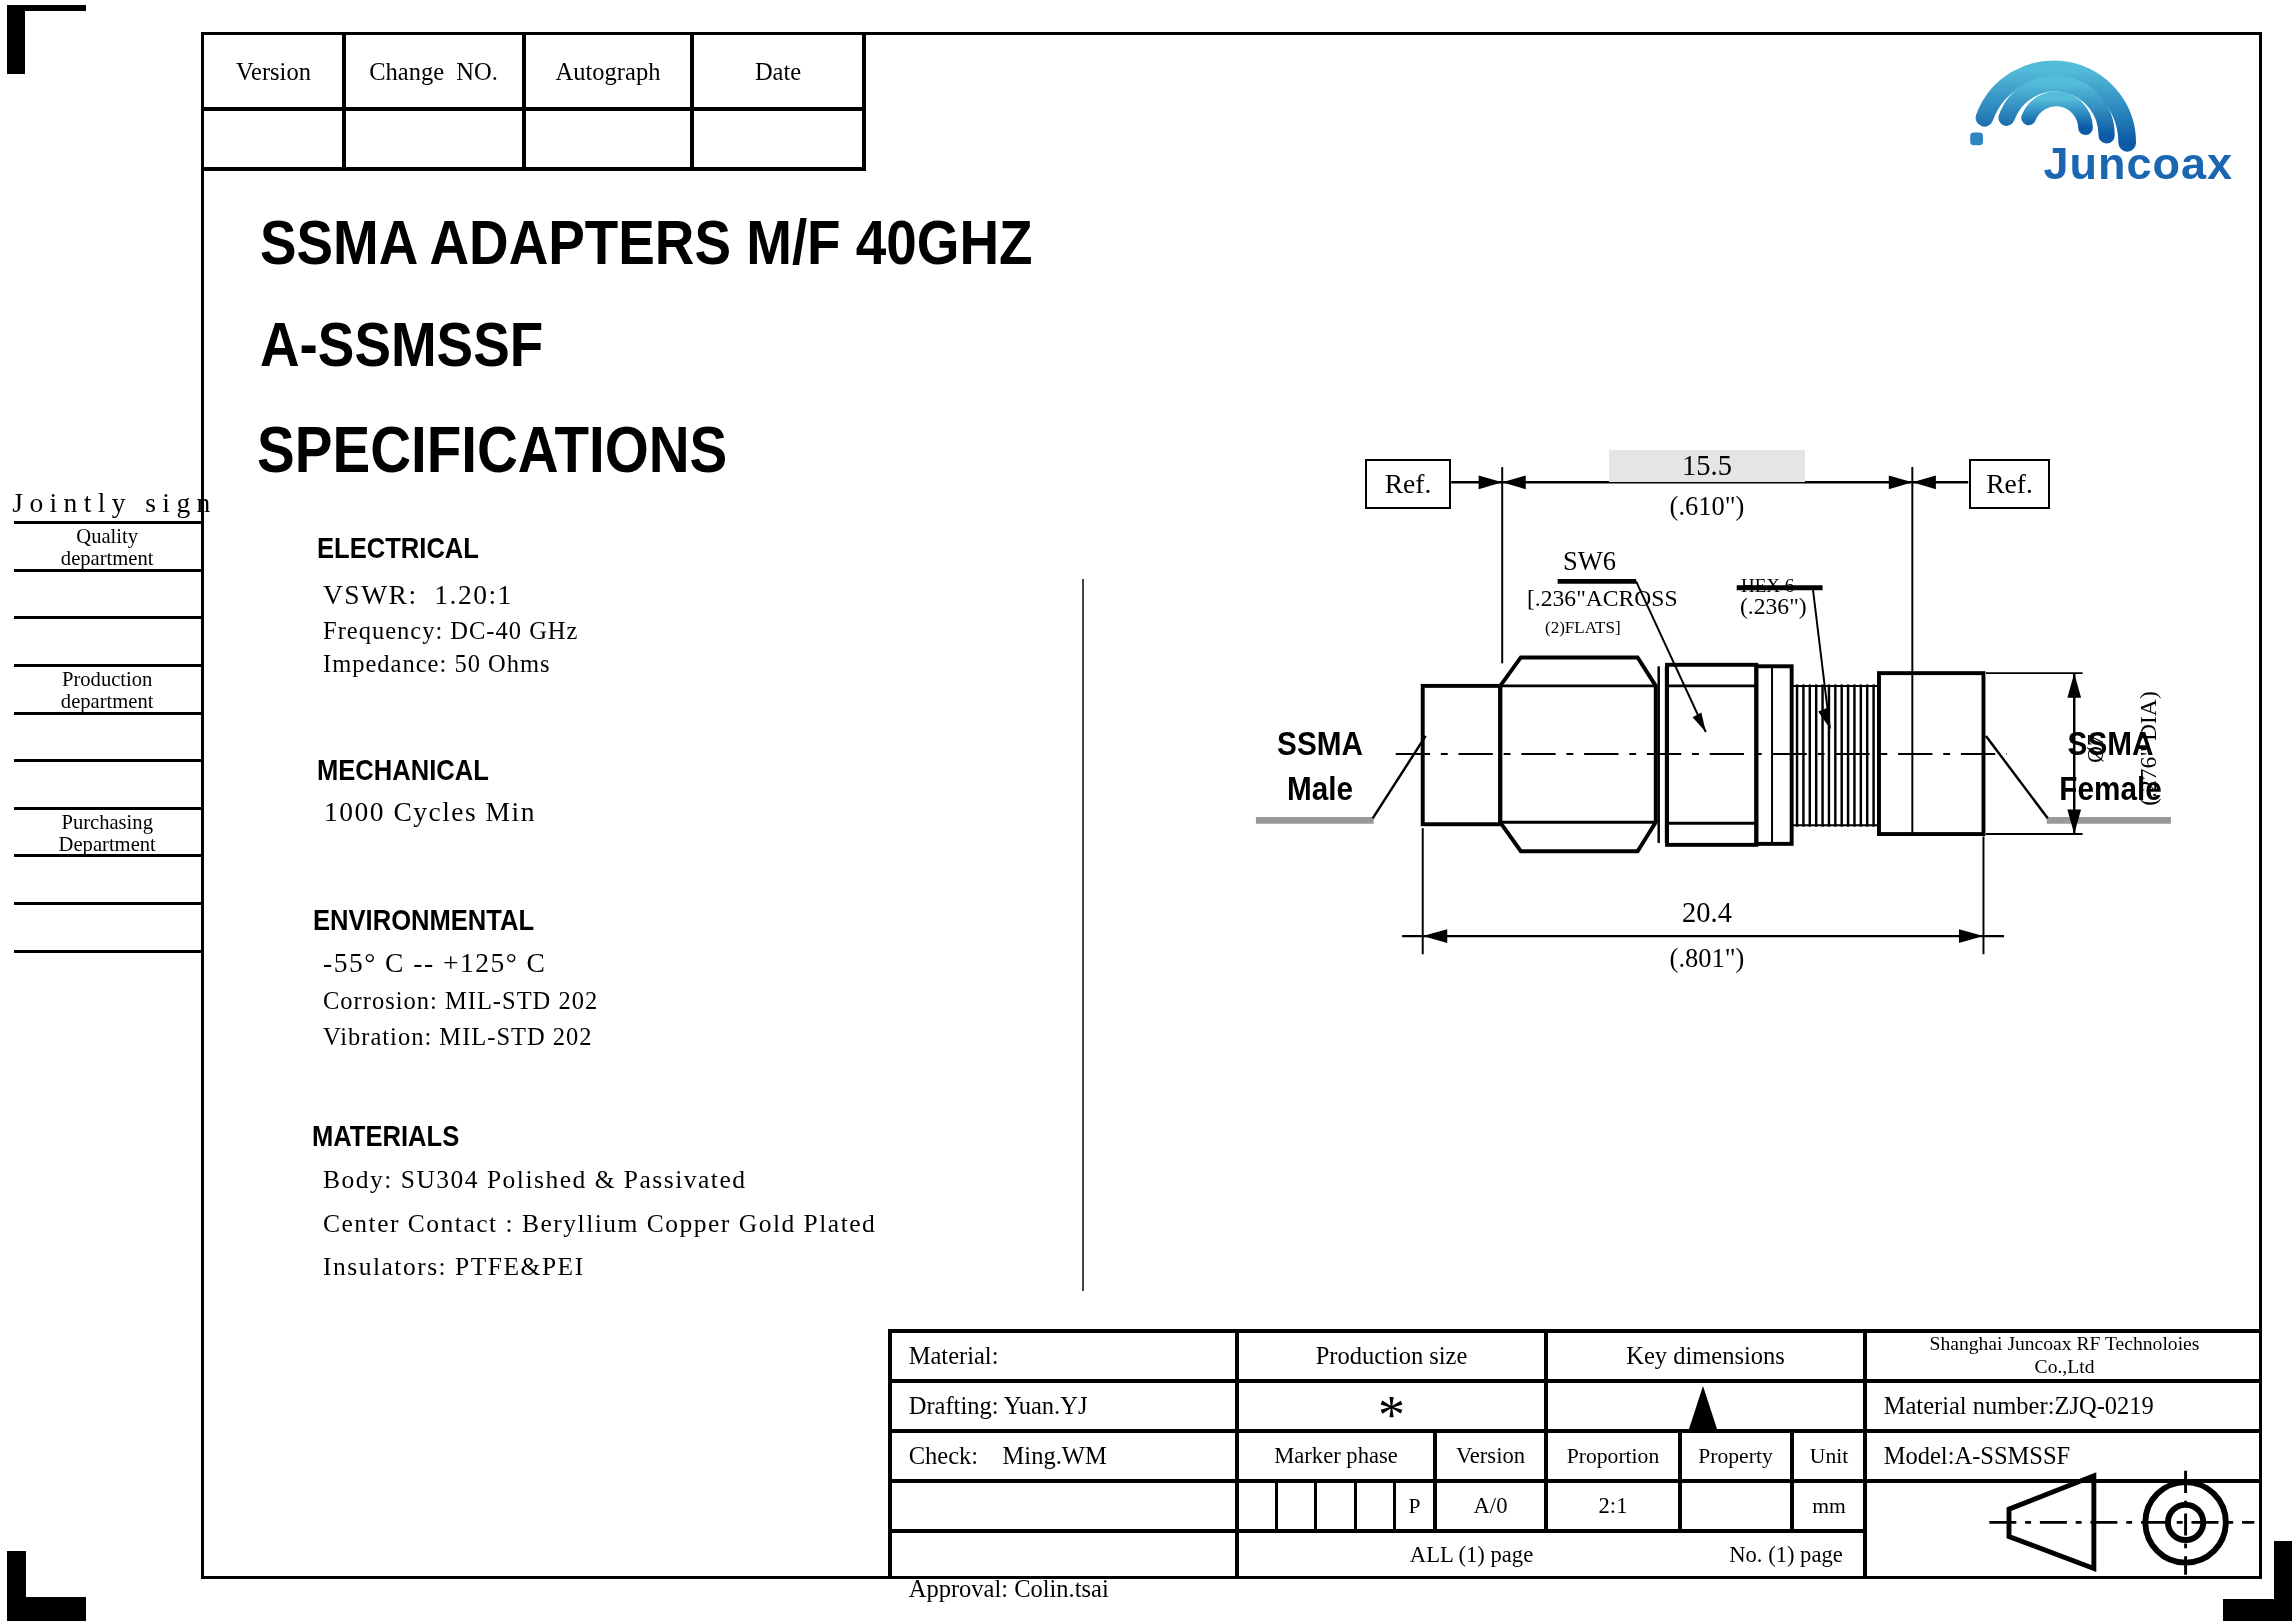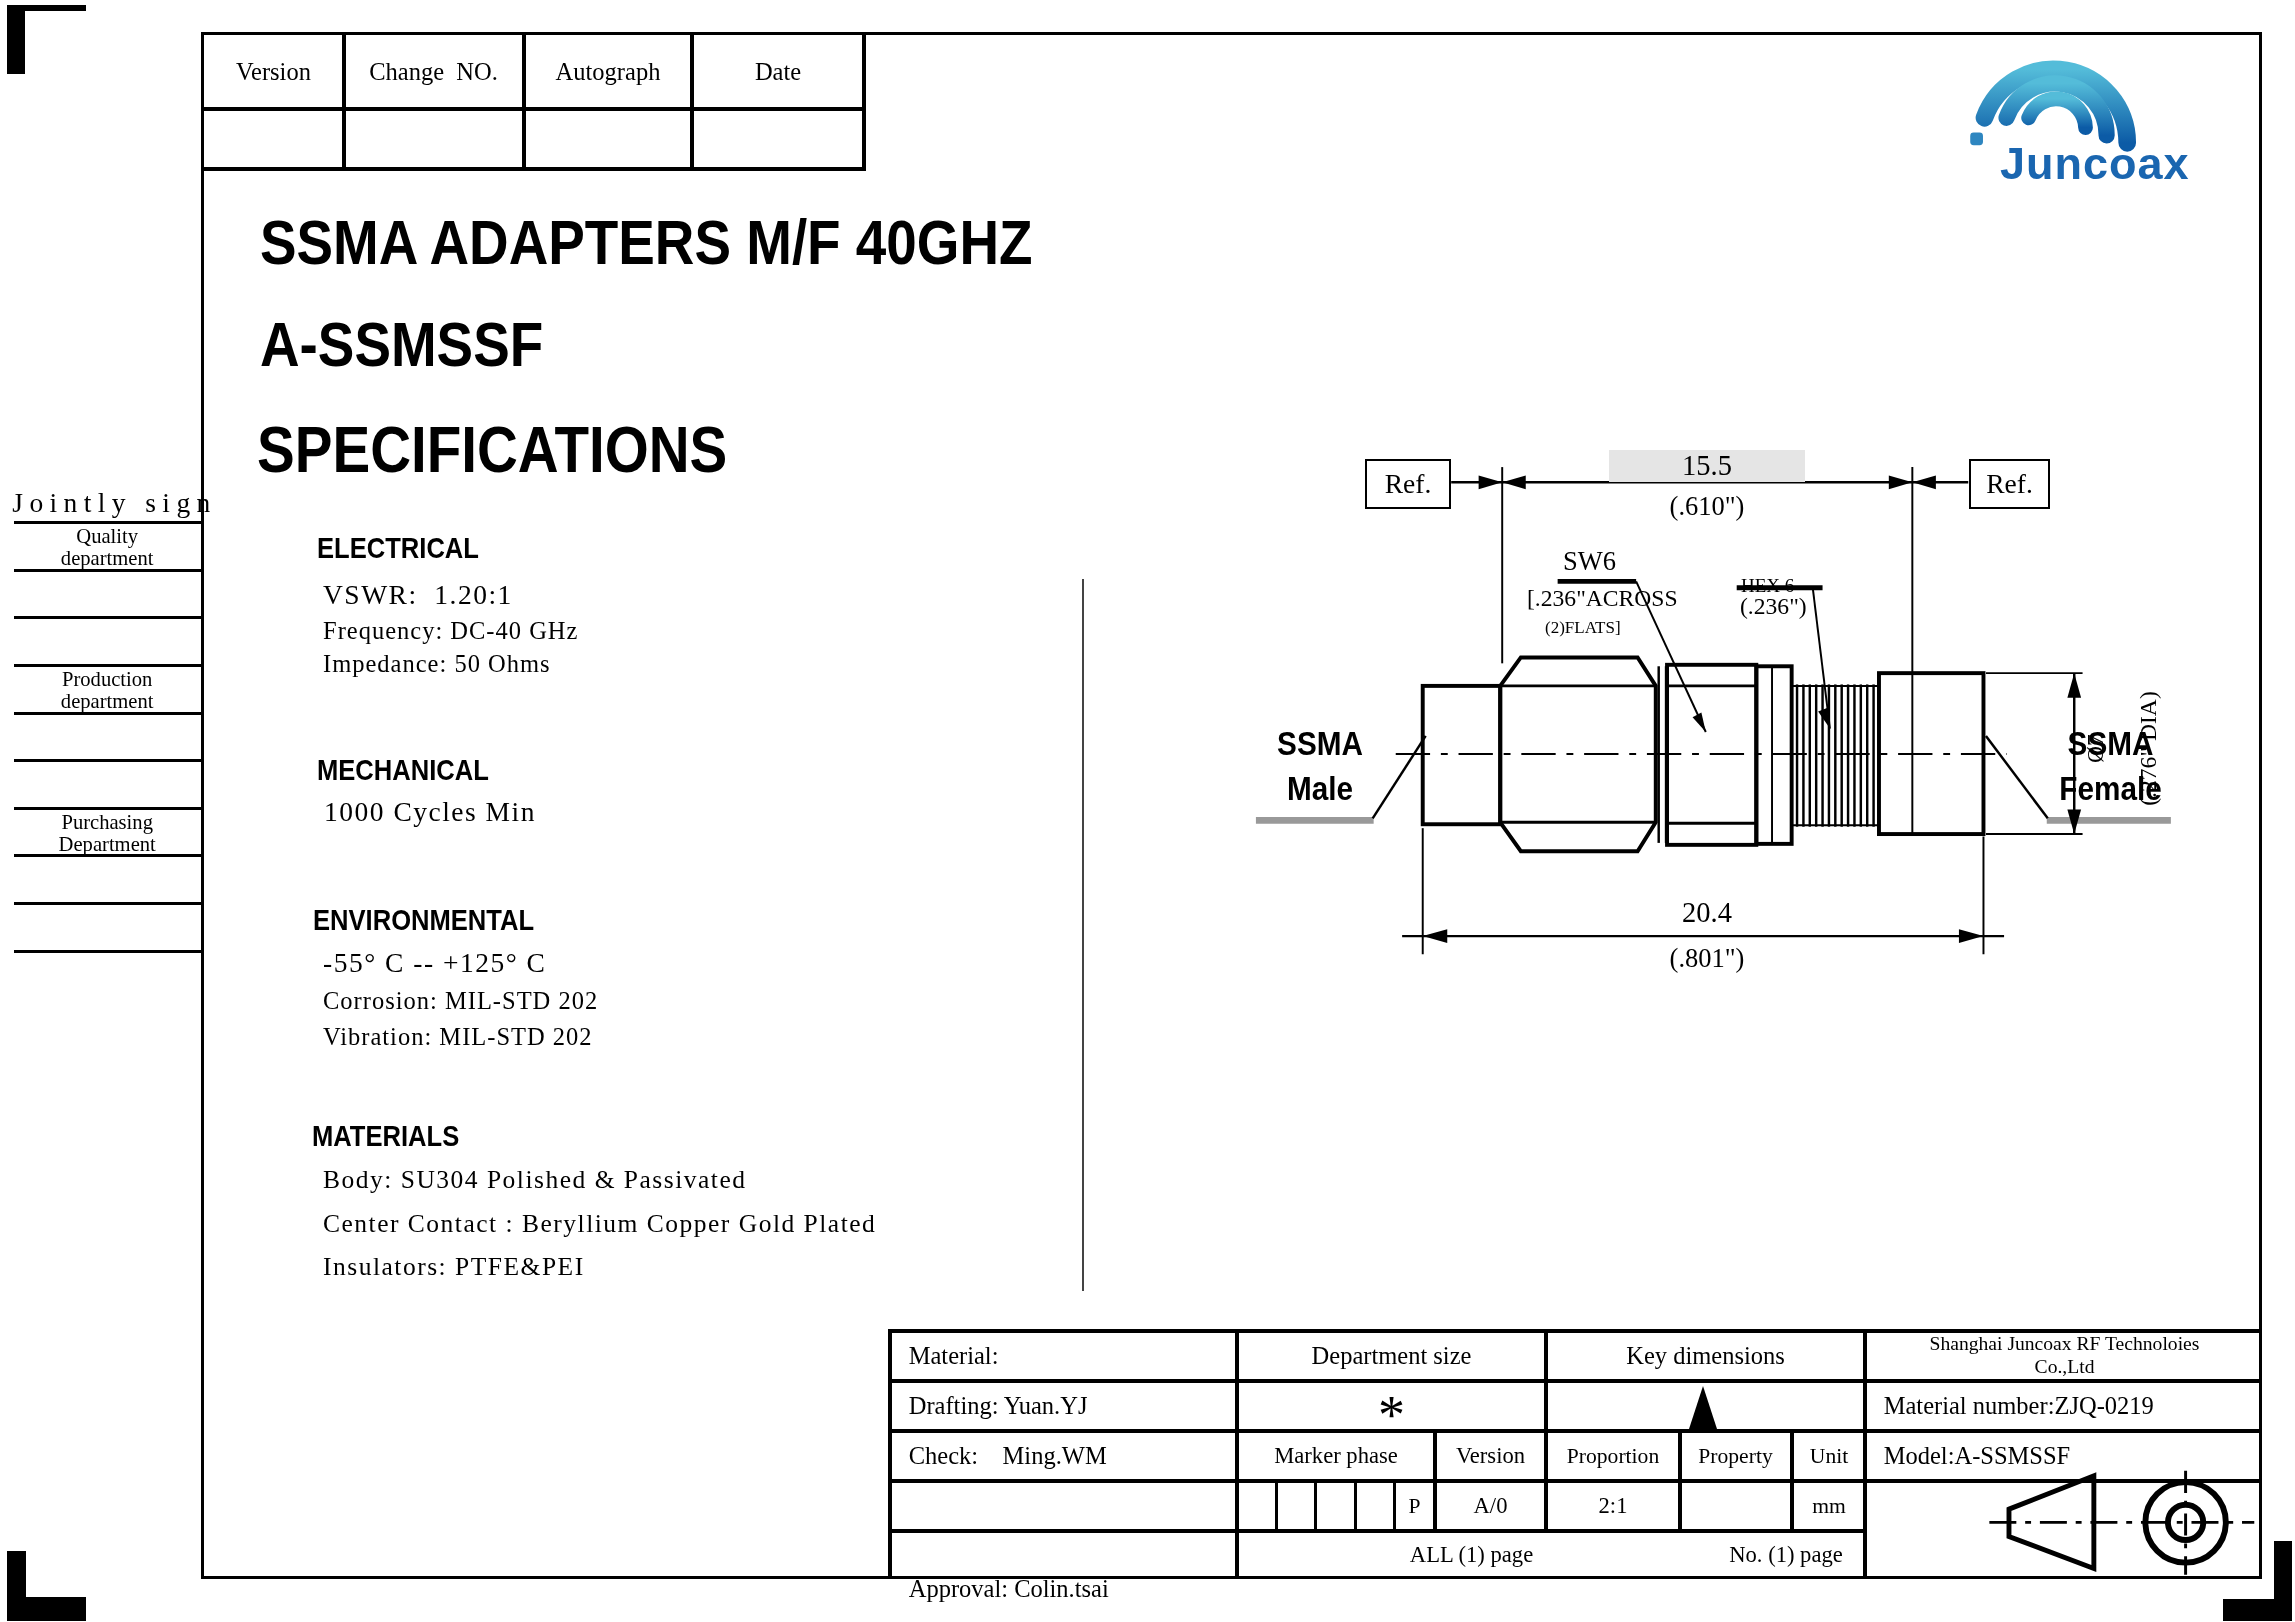--- a/index.html
+++ b/index.html
@@ -139,21 +139,21 @@
   <div class="ln" style="left:201px;top:107px;width:665px;height:3.9px;"></div>
   <div class="ln" style="left:342px;top:32px;width:3.9px;height:139px;"></div>
   <div class="ln" style="left:522px;top:32px;width:3.9px;height:139px;"></div>
   <div class="ln" style="left:690px;top:32px;width:3.9px;height:139px;"></div>
   <div class="ln" style="left:862px;top:32px;width:3.9px;height:139px;"></div>
   <div class="cell" style="left:205px;top:36px;width:137px;height:71px;font-size:24.5px;">Version</div>
   <div class="cell" style="left:345px;top:36px;width:177px;height:71px;font-size:24.5px;">Change  NO.</div>
   <div class="cell" style="left:526px;top:36px;width:164px;height:71px;font-size:24.5px;">Autograph</div>
   <div class="cell" style="left:694px;top:36px;width:168px;height:71px;font-size:24.5px;border-radius:25px;">Date</div>
 
-  <div class="t" style="left:2000px;top:138px;width:275px;text-align:left;font-size:45px;font-weight:700;color:#1a66b0;font-family:'Liberation Sans','DejaVu Sans',sans-serif;letter-spacing:1px;">Juncoax</div>
+  <div class="t" style="left:1958px;top:138px;width:275px;text-align:right;font-size:45px;font-weight:700;color:#1a66b0;font-family:'Liberation Sans','DejaVu Sans',sans-serif;letter-spacing:1px;">Juncoax</div>
 
   <div class="t cond" style="left:260px;top:206px;font-size:63px;">SSMA ADAPTERS M/F 40GHZ</div>
   <div class="t cond" style="left:260px;top:308px;font-size:63px;">A-SSMSSF</div>
   <div class="t cond" style="left:257px;top:412px;font-size:65px;">SPECIFICATIONS</div>
 
   <div class="t" style="left:12.3px;top:487px;font-size:27.5px;letter-spacing:6.4px;">Jointly sign</div>
   <div class="ln" style="left:13.7px;top:521px;width:187px;height:2.9px;"></div>
   <div class="ln" style="left:13.7px;top:569px;width:187px;height:2.9px;"></div>
   <div class="ln" style="left:13.7px;top:616px;width:187px;height:2.9px;"></div>
   <div class="ln" style="left:13.7px;top:664px;width:187px;height:2.9px;"></div>
@@ -218,21 +218,21 @@
   <div class="ln" style="left:1863px;top:1329px;width:3.9px;height:250px;"></div>
   <div class="ln" style="left:1433px;top:1429px;width:3.9px;height:104px;"></div>
   <div class="ln" style="left:1678px;top:1429px;width:3.9px;height:104px;"></div>
   <div class="ln" style="left:1790px;top:1429px;width:3.9px;height:104px;"></div>
   <div class="ln" style="left:1275px;top:1479px;width:2.9px;height:54px;"></div>
   <div class="ln" style="left:1314px;top:1479px;width:2.9px;height:54px;"></div>
   <div class="ln" style="left:1354px;top:1479px;width:2.9px;height:54px;"></div>
   <div class="ln" style="left:1393px;top:1479px;width:2.9px;height:54px;"></div>
 
   <div class="cellL" style="left:892px;top:1333px;width:343px;height:46px;font-size:24.5px;">Material:</div>
-  <div class="cell" style="left:1239px;top:1333px;width:305px;height:46px;font-size:24.5px;">Department size</div>
+  <div class="cell" style="left:1239px;top:1333px;width:305px;height:46px;font-size:24.5px;">Production size</div>
   <div class="cell" style="left:1548px;top:1333px;width:315px;height:46px;font-size:24.5px;">Key dimensions</div>
   <div class="t" style="left:1867px;top:1332px;width:395px;text-align:center;font-size:19.6px;line-height:23px;"><span>Shanghai Juncoax RF Technoloies</span><br><span>Co.,Ltd</span></div>
 
   <div class="cellL" style="left:892px;top:1383px;width:343px;height:46px;font-size:24.5px;text-align:center;">Drafting: Yuan.YJ</div>
   <div class="cell" style="left:1239px;top:1383px;width:305px;height:64px;font-size:54px;">*</div>
   <div class="tri" style="left:1689px;top:1386px;"></div>
   <div class="cellL" style="left:1867px;top:1383px;width:395px;height:46px;font-size:24.5px;">Material number:ZJQ-0219</div>
 
   <div class="cellL" style="left:892px;top:1433px;width:343px;height:46px;font-size:24.5px;">Check:    Ming.WM</div>
   <div class="cell" style="left:1239px;top:1433px;width:194px;height:46px;font-size:22.6px;">Marker phase</div>

